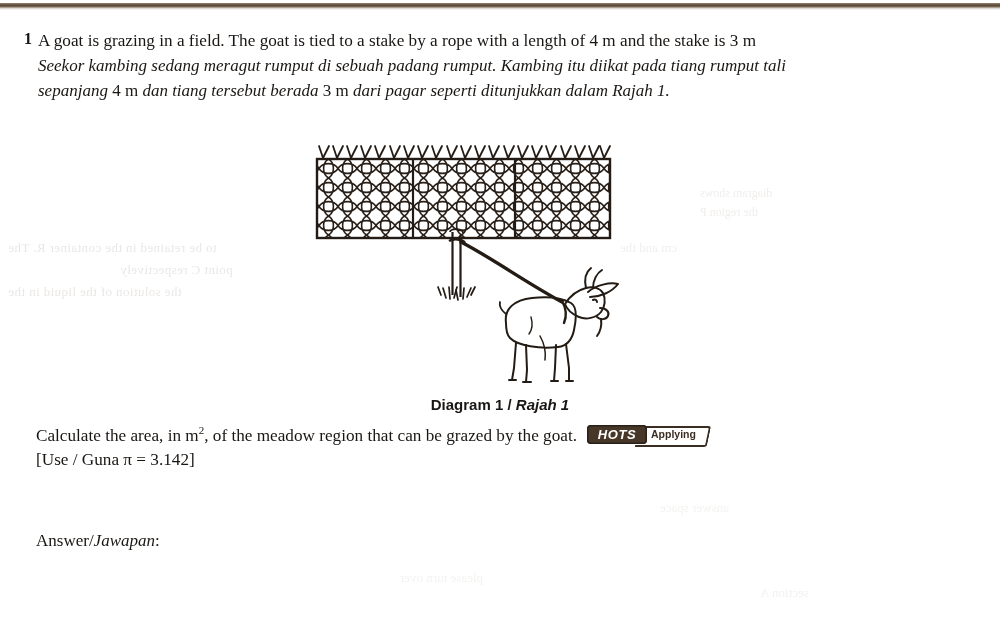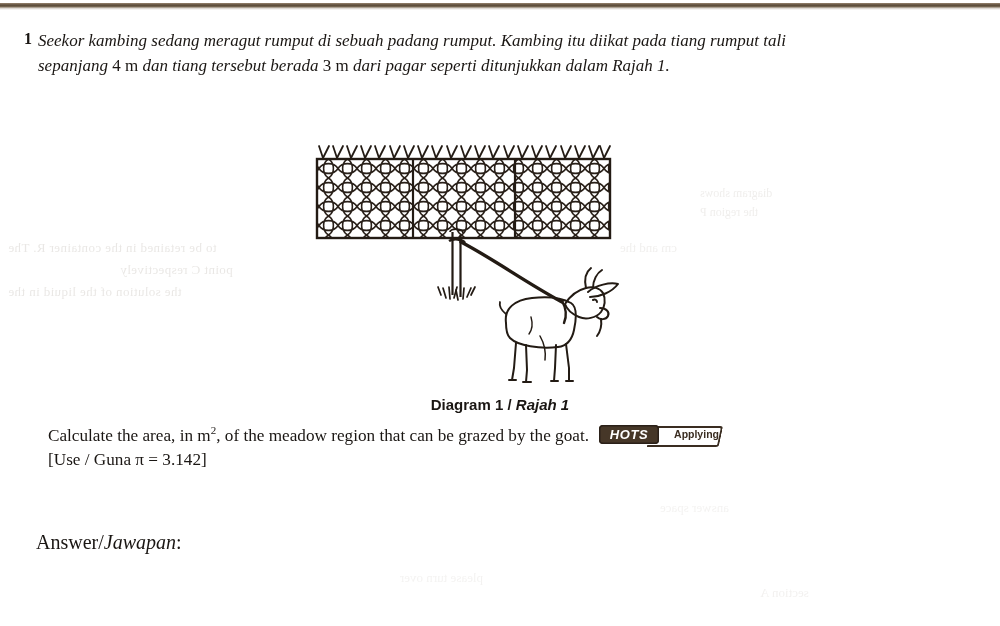--- a/index.html
+++ b/index.html
@@ -98,21 +98,21 @@
     text-align: center;
     font-size: 15px;
     font-weight: bold;
     font-family: Liberation Sans, sans-serif;
   }
   .caption .ital { font-style: italic; }
 
   
   .lower {
     position: absolute;
-    left: 48px;
+    left: 36px;
     top: 424px;
     width: 940px;
   }
   .lower .line-en, .lower .line-ms { line-height: 24px; }
   sup.sq { font-size: 11px; vertical-align: super; line-height: 0; }
 
   
   .hots-wrap {
     display: inline-block;
     position: relative;
@@ -152,33 +152,33 @@
     font-weight: bold;
     font-size: 13px;
     letter-spacing: .6px;
     font-style: italic;
   }
   .hots-level {
     position: absolute;
     left: 64px; top: 1px;
     width: 56px; height: 17px;
     line-height: 17px;
-    text-align: right;
+    text-align: left;
     color: #3a2d21;
     font-family: "Liberation Sans", sans-serif;
     font-weight: bold;
     font-size: 10.5px;
   }
 
   
   .answer {
     position: absolute;
     left: 36px;
     top: 531px;
-    font-size: 20px;
+    font-size: 17px;
     font-family: "Liberation Serif", serif;
   }
   .answer .ital { font-style: italic; }
 </style>
 </head>
 <body>
 
 <div class="page-top-edge"></div>
 
 <div class="bleed bleed-a">to be retained in the container R. The</div>
@@ -187,20 +187,21 @@
 <div class="bleed bleed-d">diagram shows</div>
 <div class="bleed bleed-e">the region P</div>
 <div class="bleed bleed-f">cm and the</div>
 <div class="bleed bleed-g">answer space</div>
 <div class="bleed bleed-h">please turn over</div>
 <div class="bleed bleed-i">section A</div>
 
 <div class="qnum">1</div>
 
 <div class="qbody">
+  <div class="line-en">A goat is grazing in a field. The goat is tied to a stake by a rope with a length of 4 m and the stake is 3 m</div>
   <div class="line-ms">Seekor kambing sedang meragut rumput di sebuah padang rumput. Kambing itu diikat pada tiang rumput tali</div>
   <div class="line-ms"><span>sepanjang </span><span class="rm">4 m</span><span> dan tiang tersebut berada </span><span class="rm">3 m</span><span> dari pagar seperti ditunjukkan dalam Rajah 1.</span></div>
 </div>
 
 <div class="diagram">
   <svg width="330" height="250" viewBox="0 0 330 250" xmlns="http://www.w3.org/2000/svg">
     <defs>
 
       <pattern id="mesh" width="19" height="19" patternUnits="userSpaceOnUse">
         <path d="M9.5 0 C 3 4, 3 15, 9.5 19 C 16 15, 16 4, 9.5 0 Z

